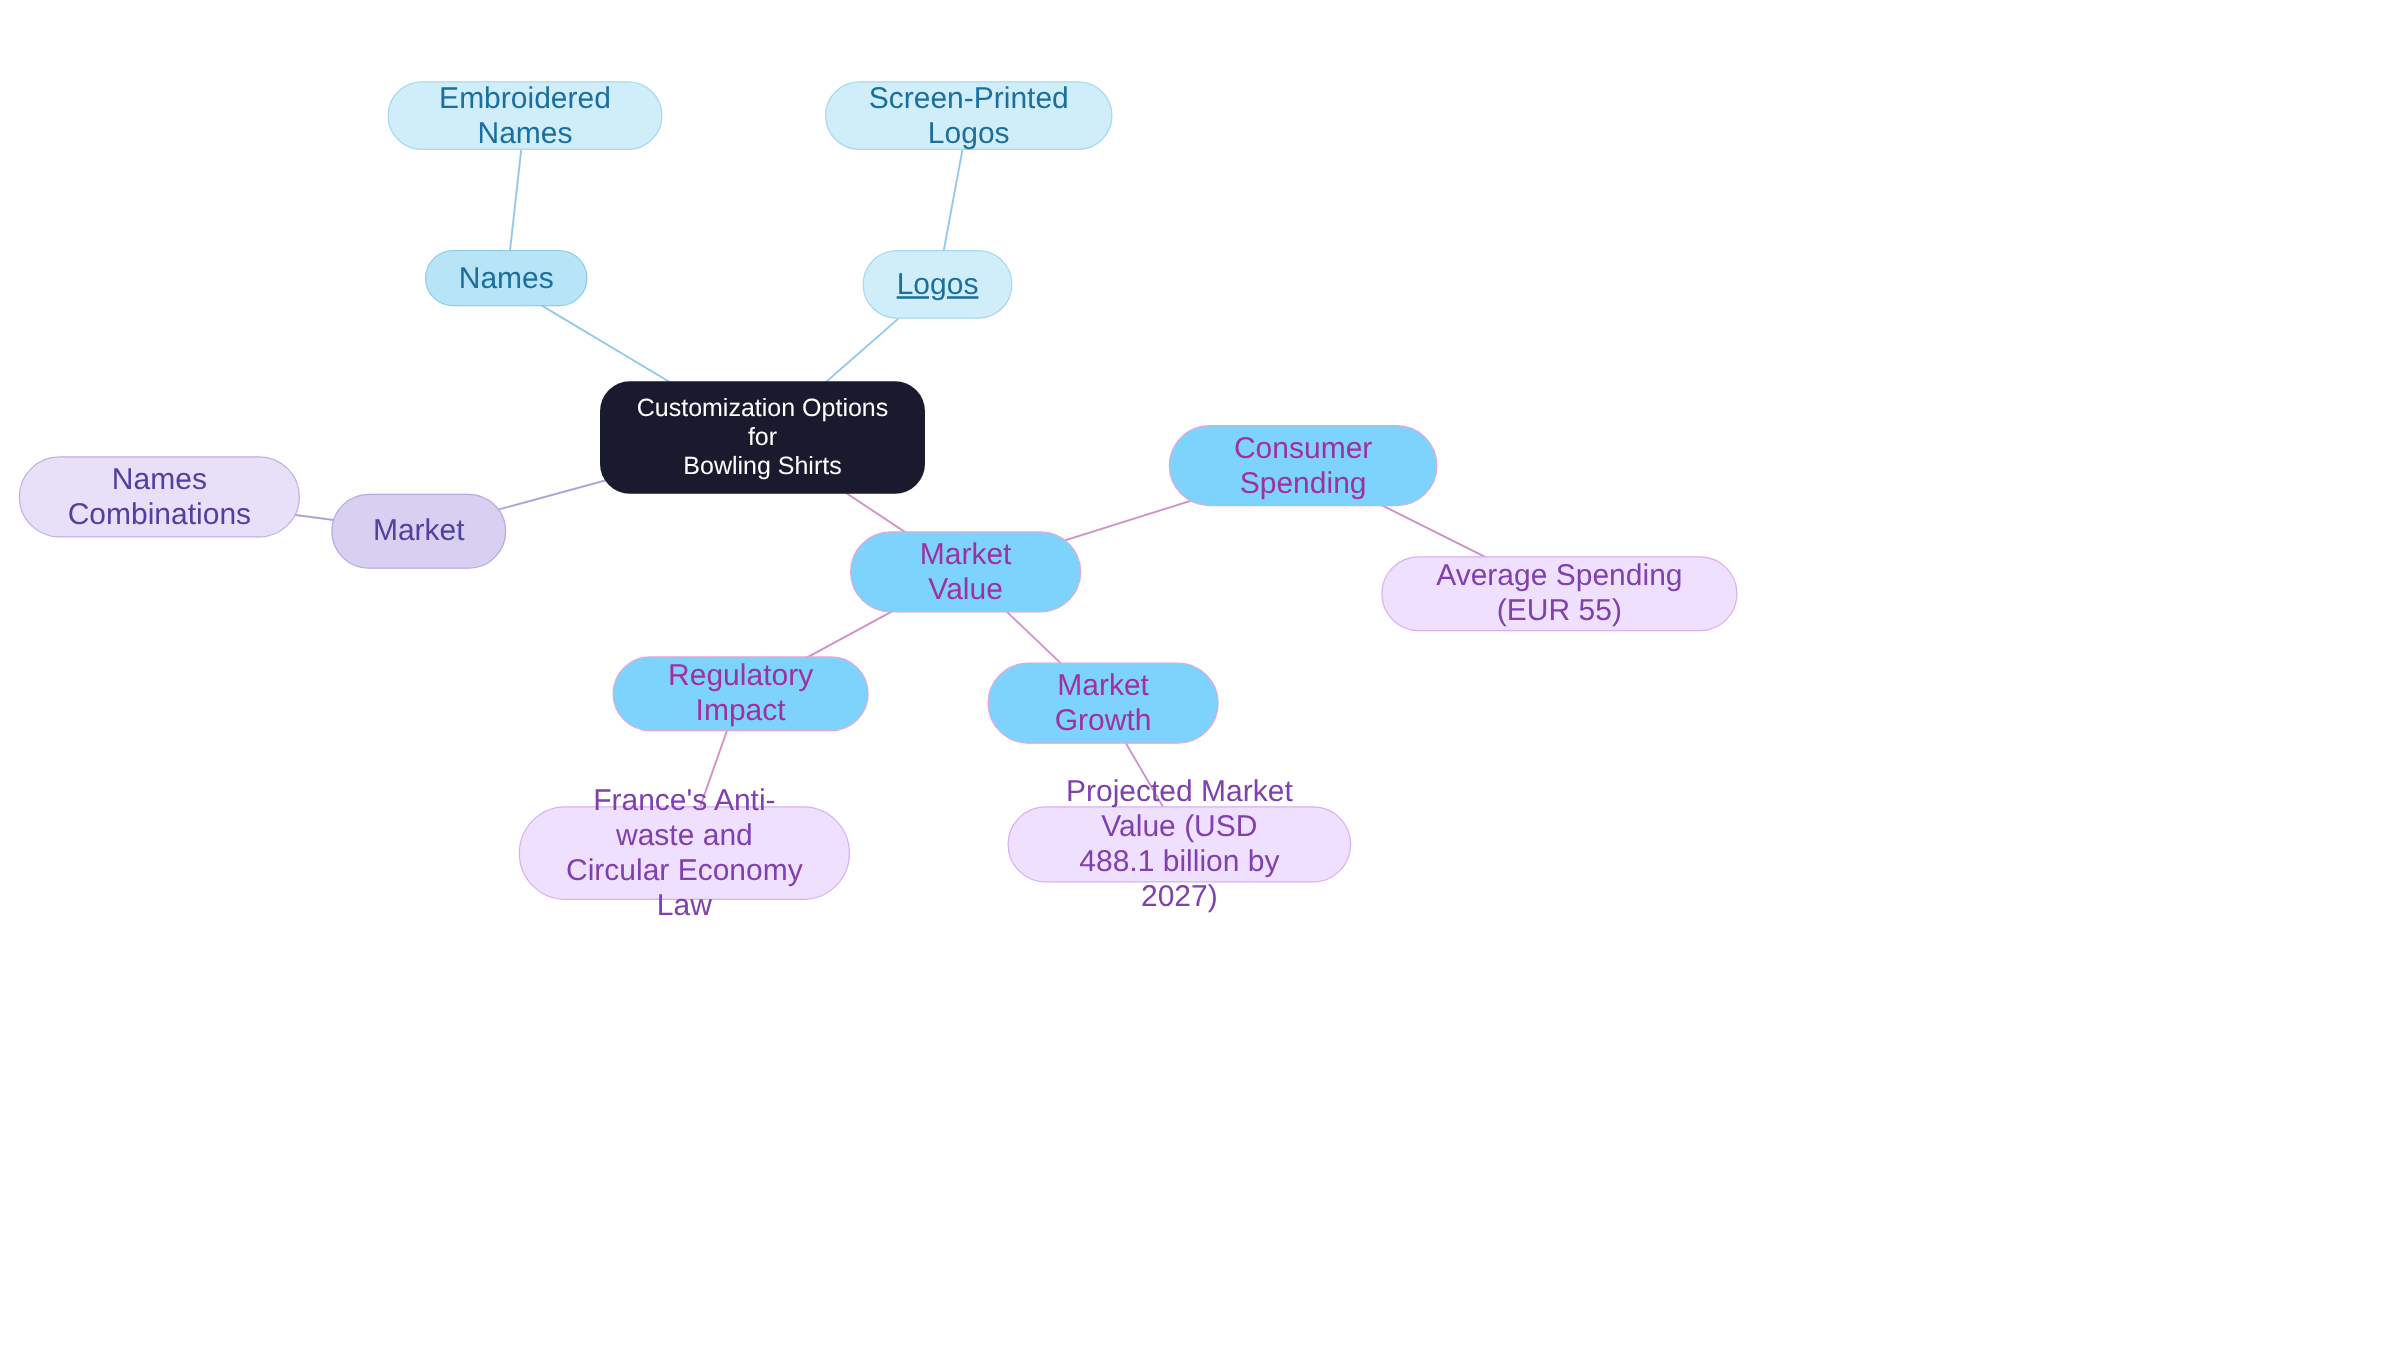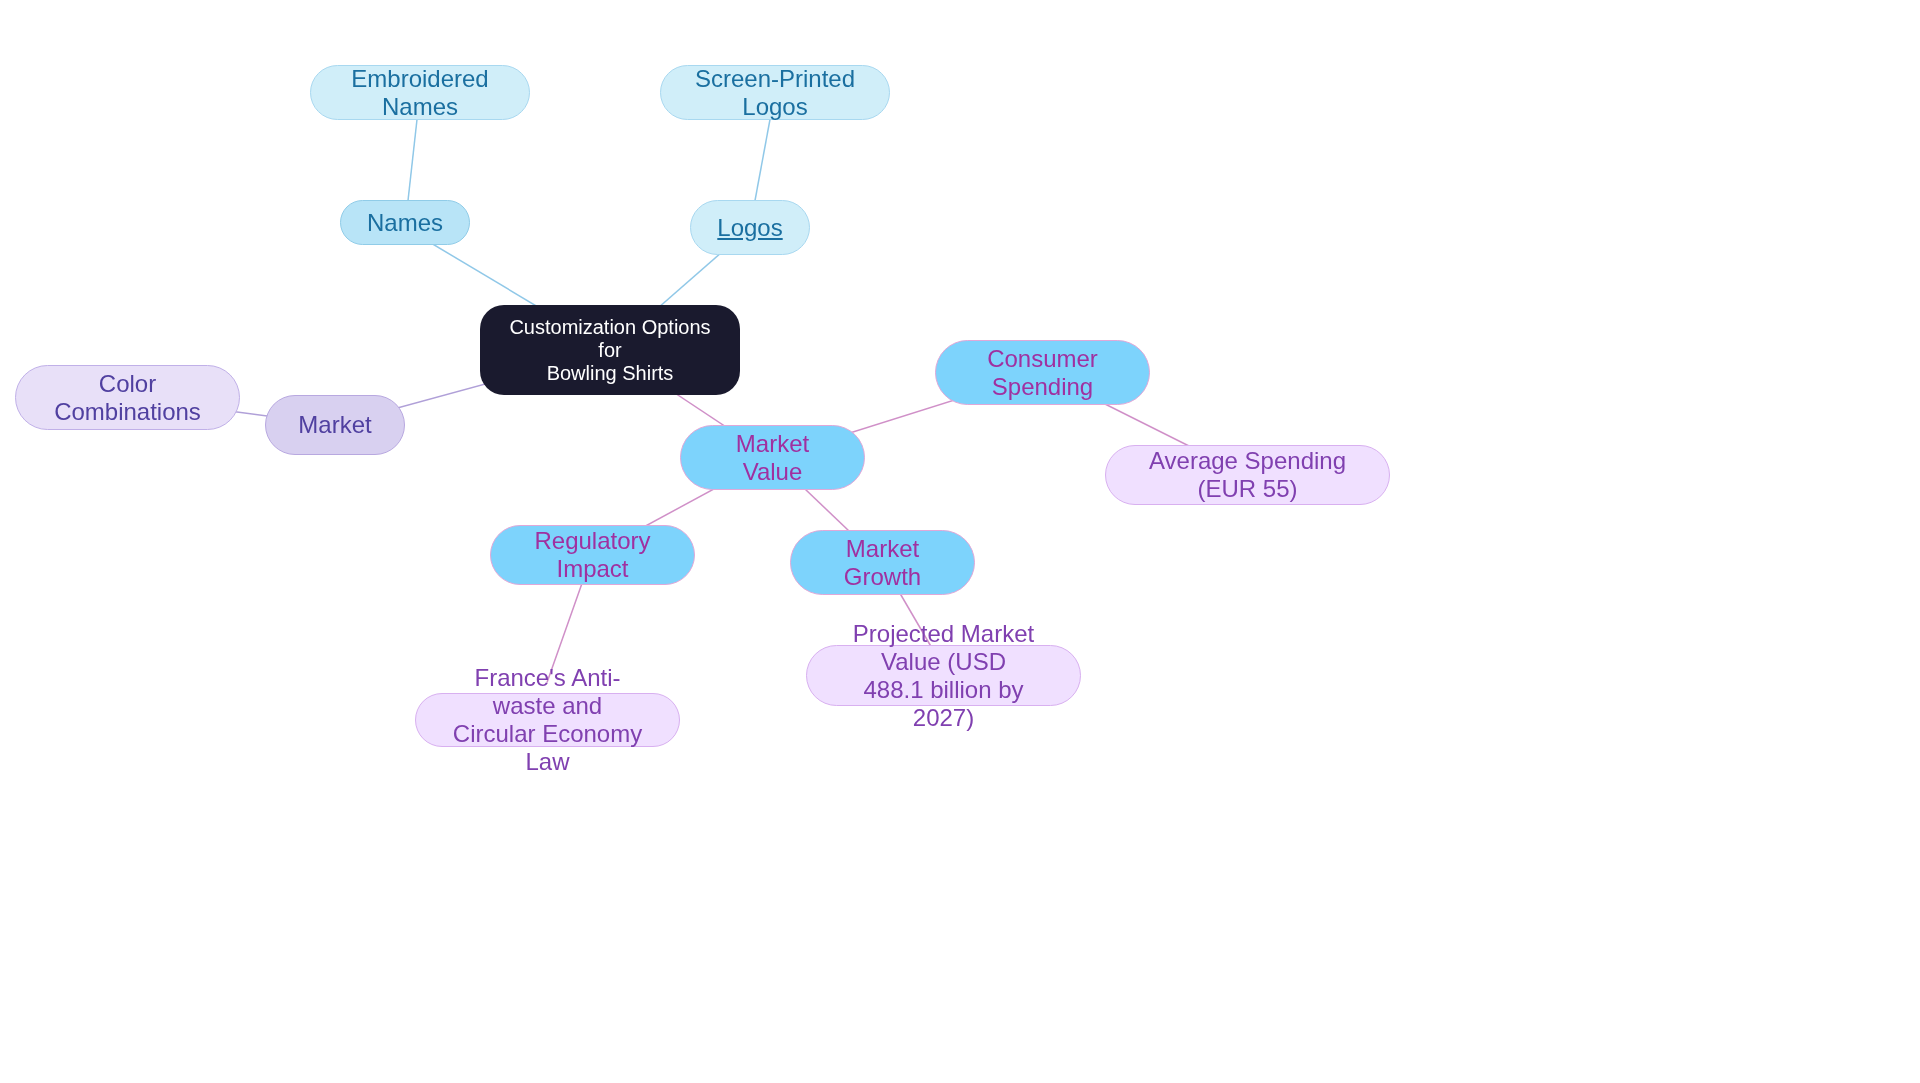--- a/index.html
+++ b/index.html
@@ -102,40 +102,40 @@
 
 <div class="node node-lightblue" style="left:660px; top:65px; width:230px; height:55px;">
   <span>Screen-Printed Logos</span>
 </div>
 
 <div class="node" style="left:265px; top:395px; width:140px; height:60px; background:#d8d0f0; color:#5040a0; border:1.5px solid #b8a8e0;">
   <span>Market</span>
 </div>
 
 <div class="node" style="left:15px; top:365px; width:225px; height:65px; background:#e8e0f8; color:#5040a0; border:1.5px solid #c0b0e8;">
-  <span>Color Combinations</span>
+  <span>Names Combinations</span>
 </div>
 
 <div class="node node-pink" style="left:680px; top:425px; width:185px; height:65px;">
   <span>Market Value</span>
 </div>
 
 <div class="node node-pink" style="left:935px; top:340px; width:215px; height:65px;">
   <span>Consumer Spending</span>
 </div>
 
 <div class="node node-lightpurple" style="left:1105px; top:445px; width:285px; height:60px;">
   <span>Average Spending (EUR 55)</span>
 </div>
 
 <div class="node node-pink" style="left:490px; top:525px; width:205px; height:60px;">
   <span>Regulatory Impact</span>
 </div>
 
-<div class="node node-lightpurple" style="left:415px; top:645px; width:265px; height:54px; white-space:pre-line;margin-top:48px;">
+<div class="node node-lightpurple" style="left:415px; top:645px; width:265px; height:75px; white-space:pre-line;">
   <span style="white-space:pre-line;">France's Anti-waste and
 Circular Economy Law</span>
 </div>
 
 <div class="node node-pink" style="left:790px; top:530px; width:185px; height:65px;">
   <span>Market Growth</span>
 </div>
 
 <div class="node node-lightpurple" style="left:806px; top:645px; width:275px; height:61px;">
   <span style="white-space:pre-line;">Projected Market Value (USD

